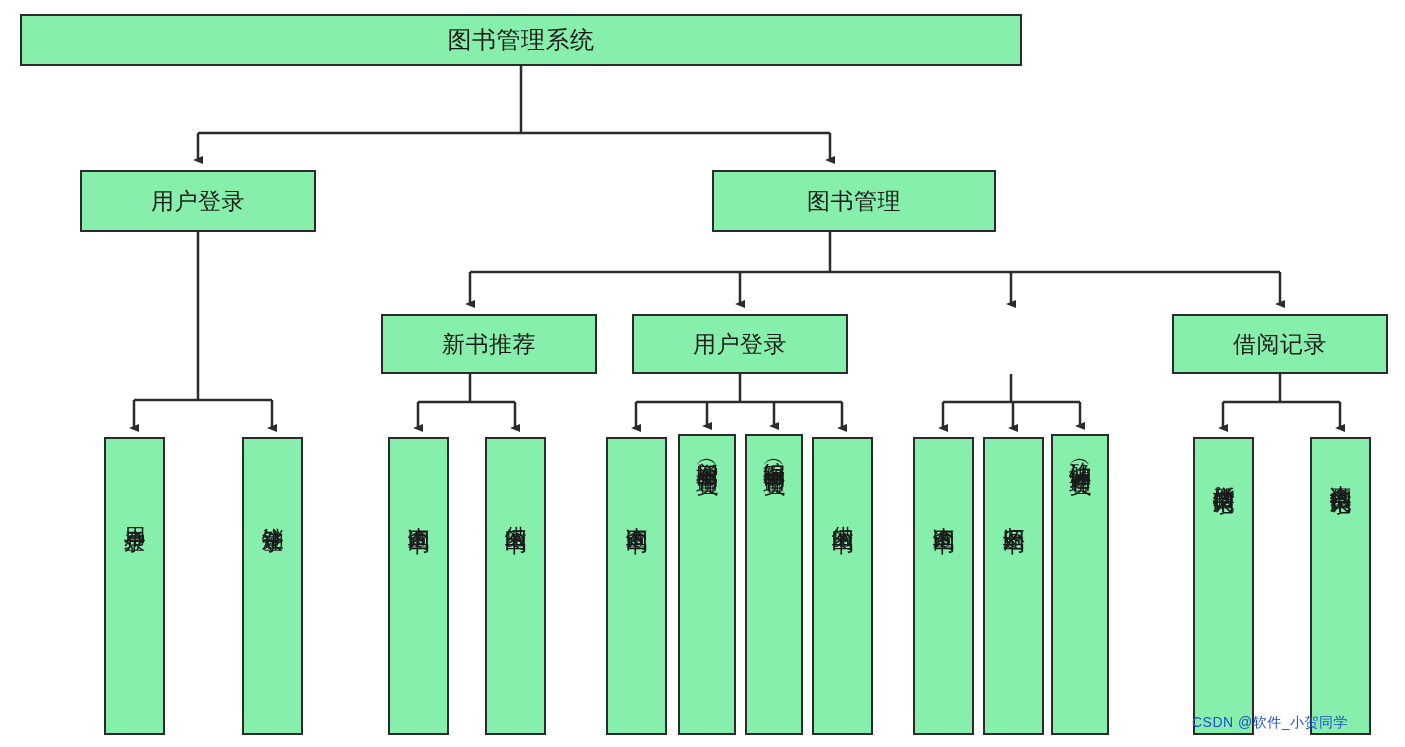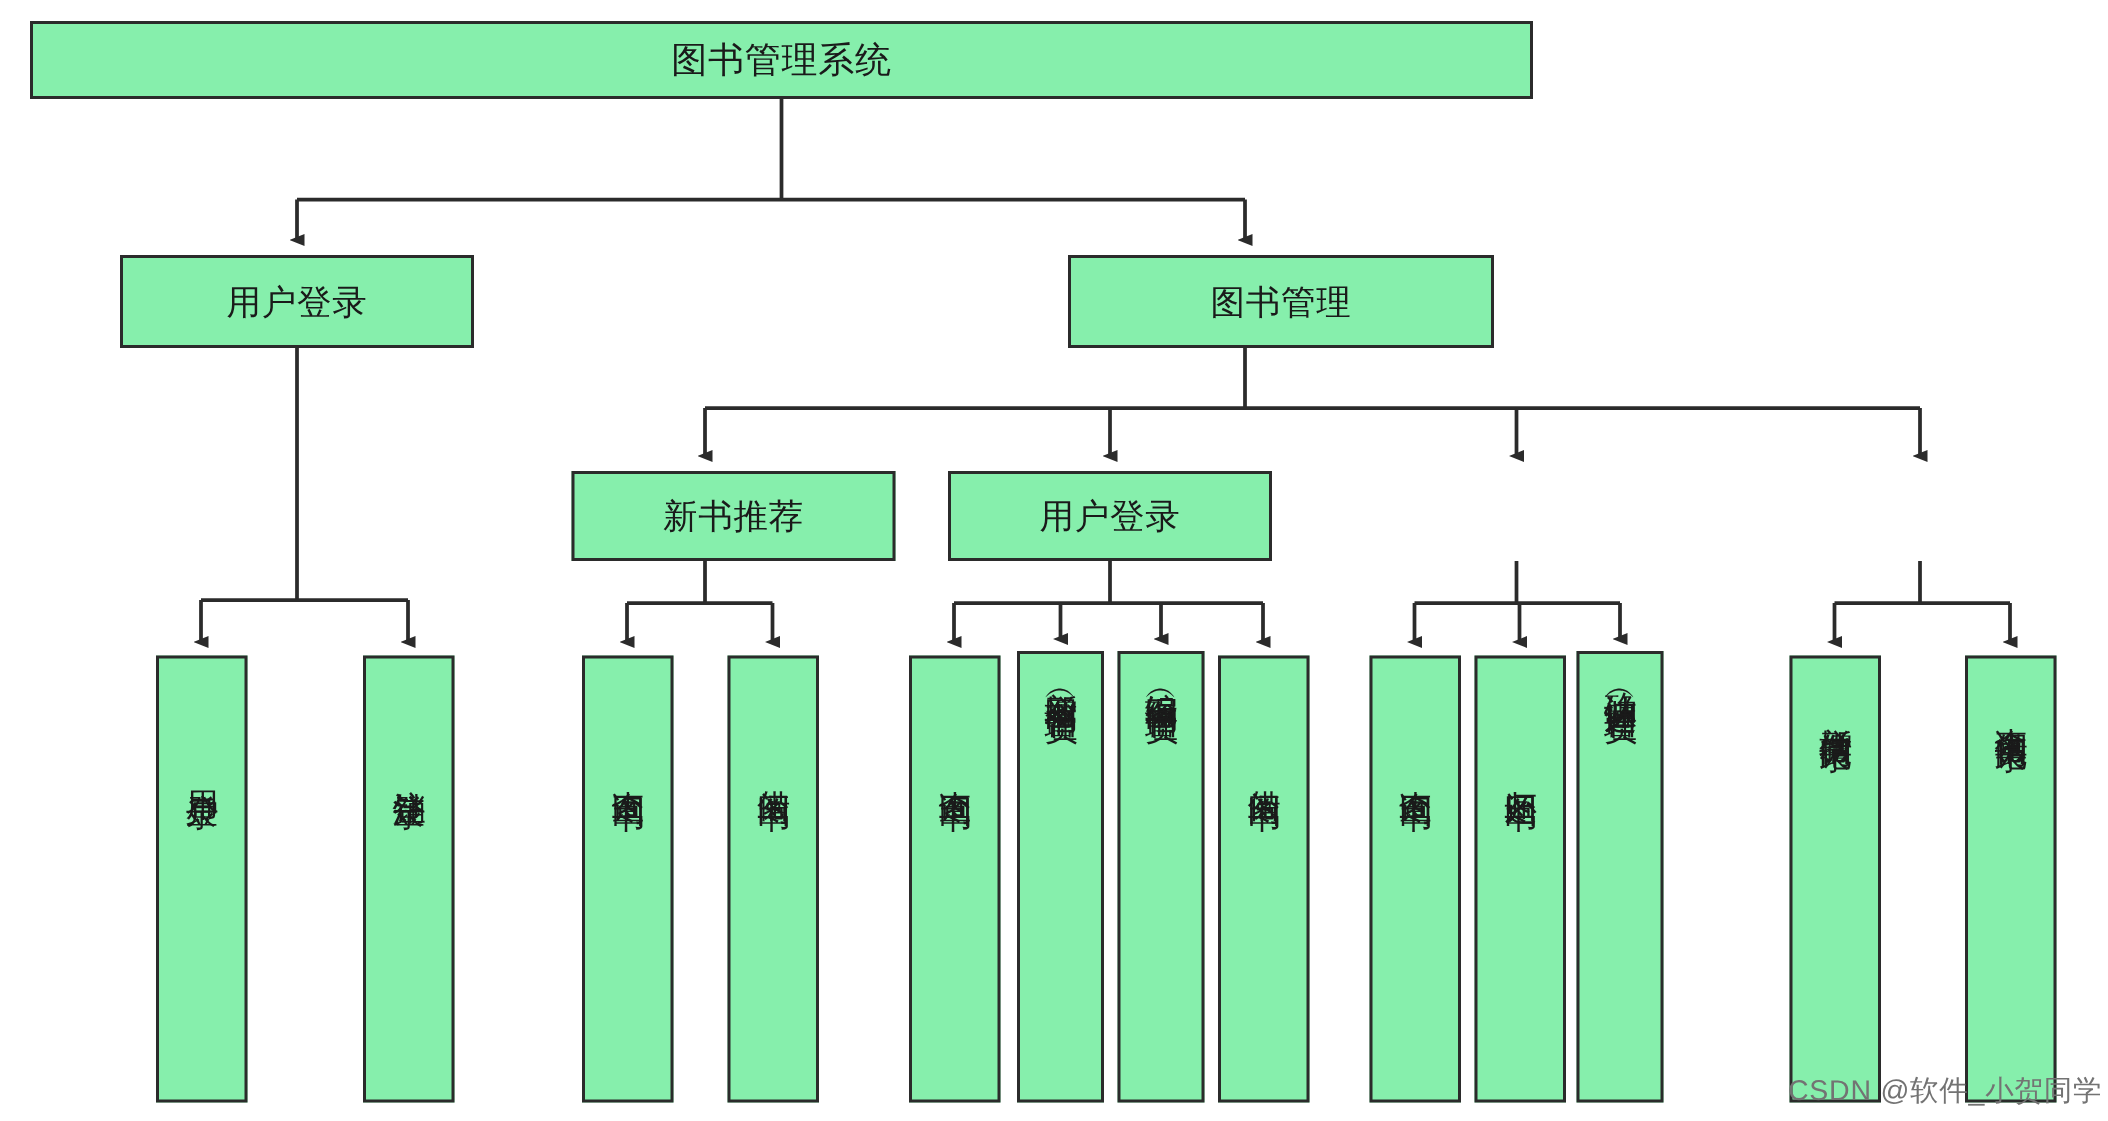--- a/index.html
+++ b/index.html
@@ -48,22 +48,22 @@
     writing-mode: vertical-rl;
     text-orientation: upright;
     font-size: 22px;
     line-height: 1.12;
     letter-spacing: 2px;
     white-space: nowrap;
   }
   .node.lvl1 { font-size: 24px; }
   .watermark {
     position: absolute;
-    font-size: 19px;
-    color: #737373;
+    font-size: 14px;
+    color: #1d4ed8;
     white-space: nowrap;
     letter-spacing: 0.5px;
   }
 </style>
 </head>
 <body>
 
 <div id="canvas">
 
   <svg class="edges" viewBox="0 0 1405 747">
@@ -126,20 +126,23 @@
   <div class="node horiz" style="left:712px; top:170px; width:284px; height:62px;">
     <span>图书管理</span>
   </div>
 
   <div class="node horiz" style="left:362px; top:314px; width:216px; height:60px;margin-left:19px;">
     <span>新书推荐</span>
   </div>
   <div class="node horiz" style="left:632px; top:314px; width:216px; height:60px;">
     <span>用户登录</span>
   </div>
+  <div class="node horiz" style="left:1172px; top:314px; width:216px; height:60px;">
+    <span>借阅记录</span>
+  </div>
 
   <div class="node vert" style="left:104px; top:437px; width:61px; height:298px; padding-top:70px;">
     <span class="vlabel">用户登录</span>
   </div>
   <div class="node vert" style="left:242px; top:437px; width:61px; height:298px; padding-top:70px;">
     <span class="vlabel">注销登录</span>
   </div>
 
   <div class="node vert" style="left:388px; top:437px; width:61px; height:298px; padding-top:70px;">
     <span class="vlabel">查询图书</span>

